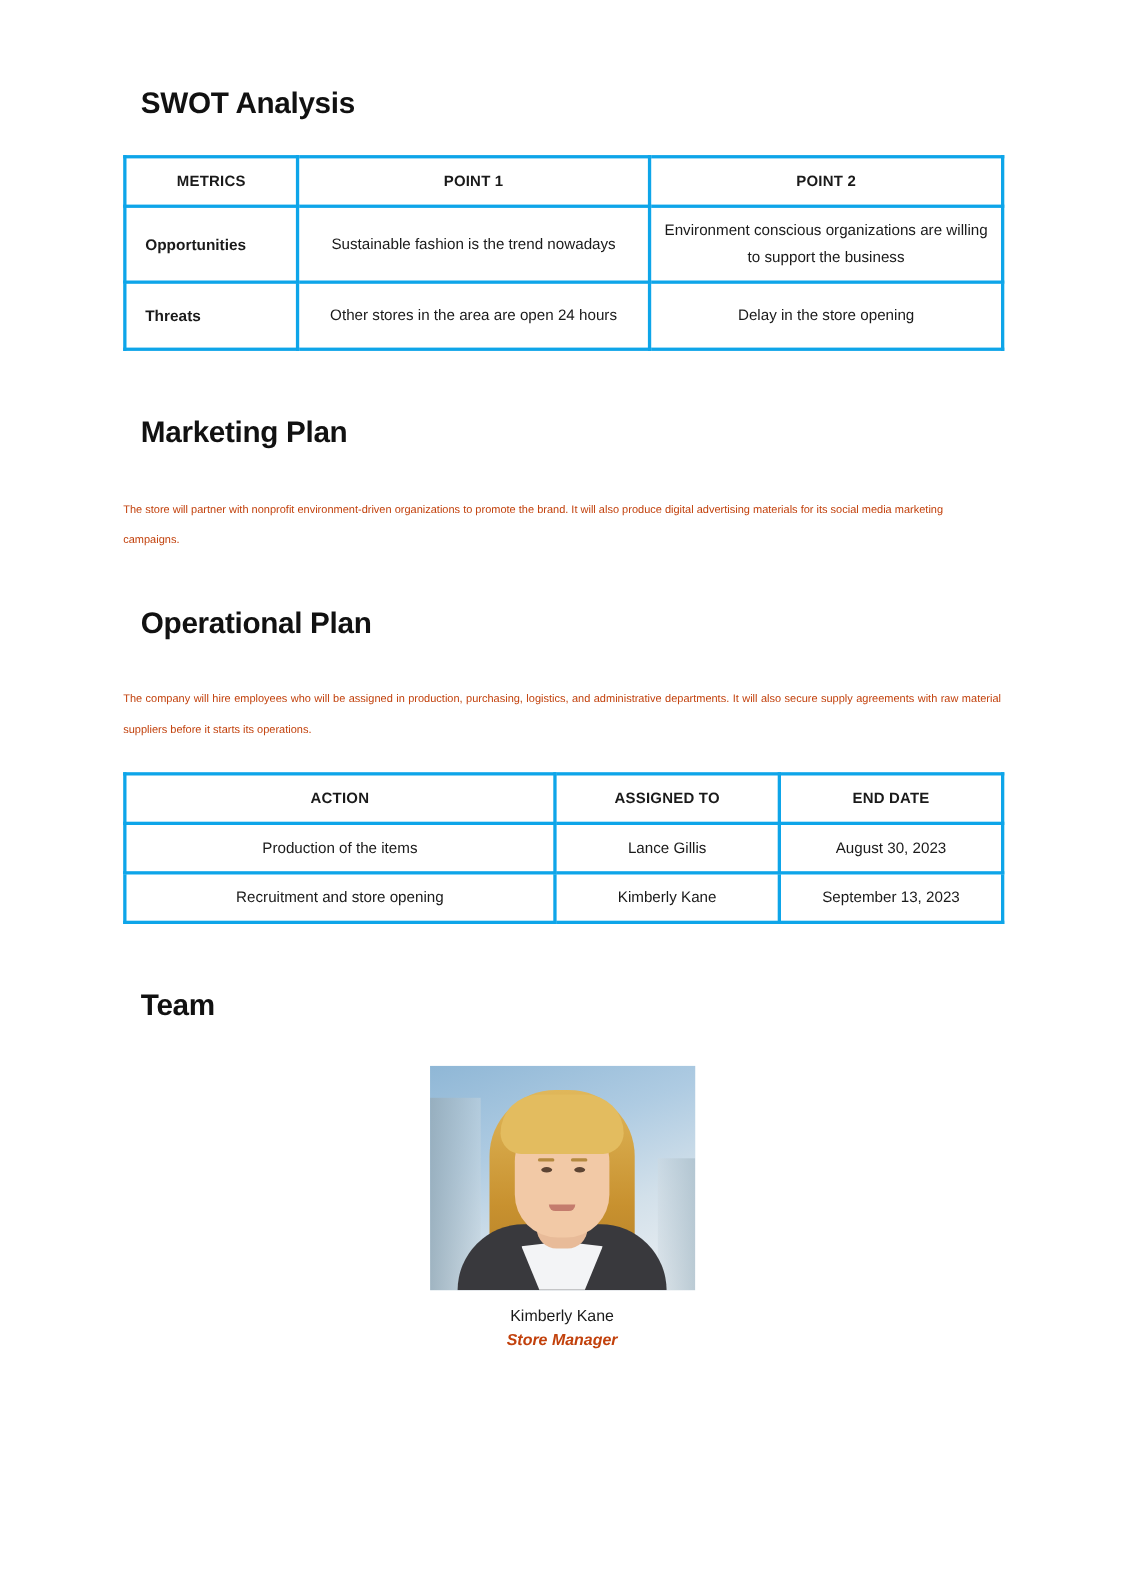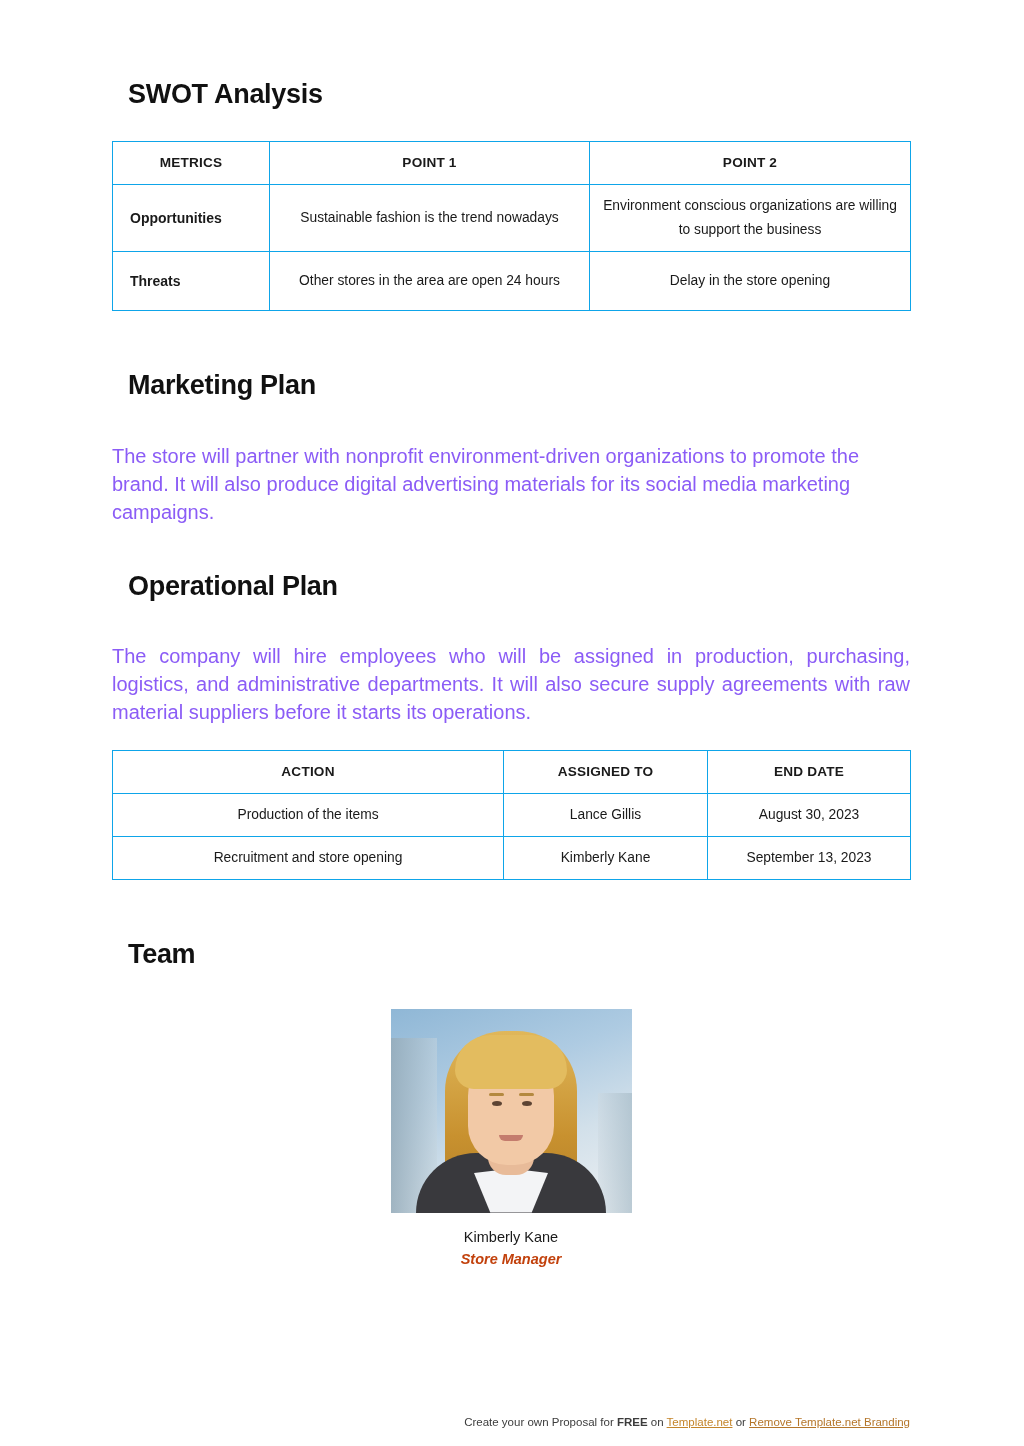--- a/index.html
+++ b/index.html
@@ -37,34 +37,34 @@
     margin: 16px;
     line-height: 1.2;
   }
 
   .title-swot { padding-top: 62px; }
   .title-marketing { padding-top: 42px; }
   .title-operational { padding-top: 28px; }
   .title-team { padding-top: 42px; }
 
   p.body-text {
-    font-size: 20px;
+    font-size: 10px;
     line-height: 28px;
-    color: #8b5cf6;
+    color: #c2410c;
     margin: 0;
   }
   p.justify { text-align: justify; }
 
   table {
     border-collapse: collapse;
     width: 798px;
     table-layout: fixed;
   }
   table td, table th {
-    border: 1px solid #0ea5e9;
+    border: 3px solid #0ea5e9;
     font-size: 13.8px;
     color: #1a1a1a;
     padding: 9px 12px;
     text-align: center;
     vertical-align: middle;
     font-weight: normal;
     line-height: 24px;
   }
   table th {
     font-weight: bold;
@@ -340,19 +340,13 @@
         <div class="eye l"></div>
         <div class="eye r"></div>
         <div class="mouth"></div>
       </div>
       <div class="member-name">Kimberly Kane</div>
       <div class="member-role">Store Manager</div>
     </div>
 
   </div>
 
-  <div class="footer">
-    <span>Create your own Proposal for </span><span class="bold">FREE</span><span> on</span>
-    <a href="#" class="template-link">Template.net</a>
-    <span class="sep">or</span>
-    <a href="#" class="brand-link">Remove Template.net Branding</a>
-  </div>
 </div>
 
 </body></html>

